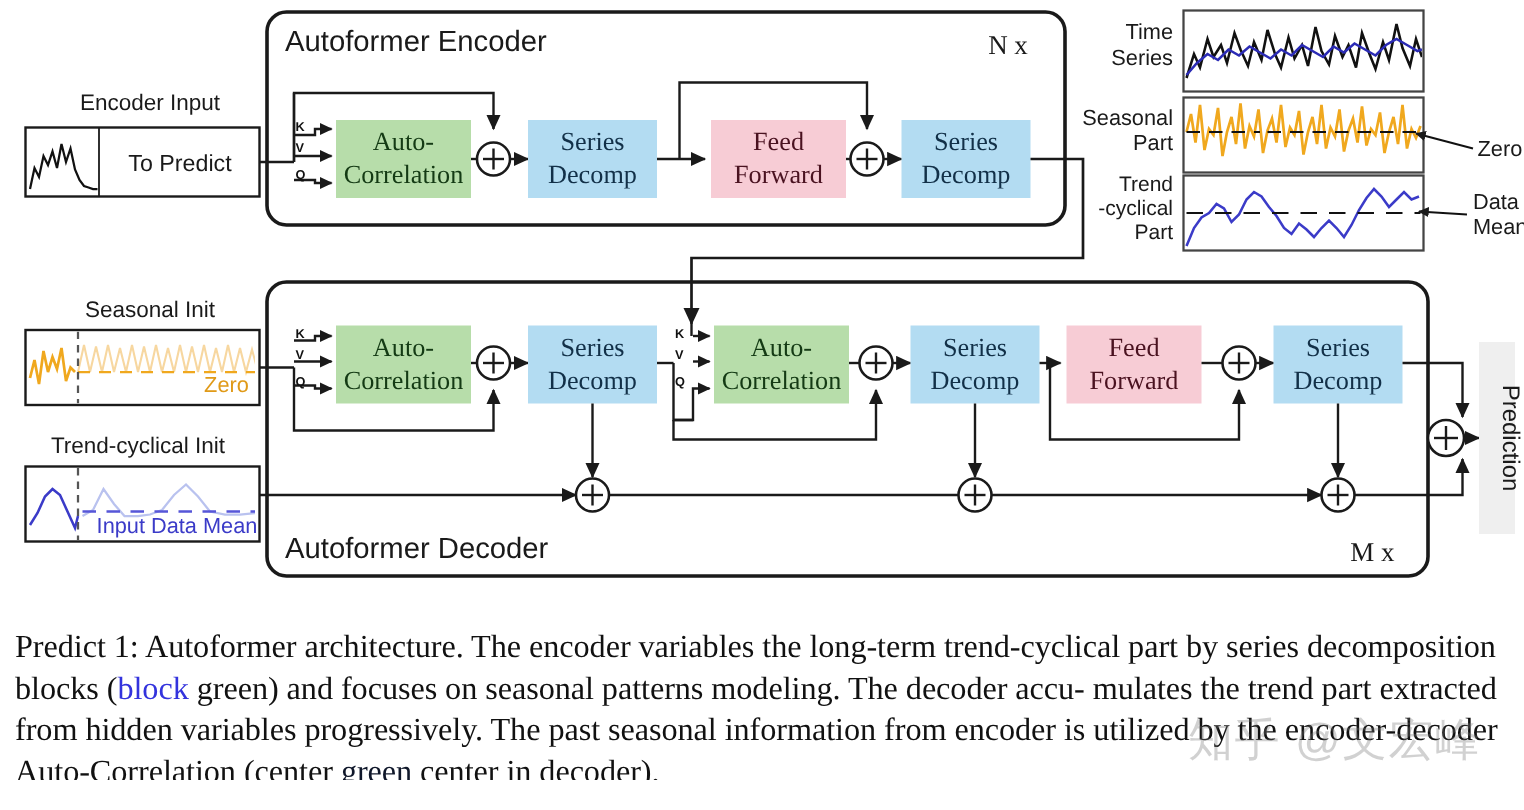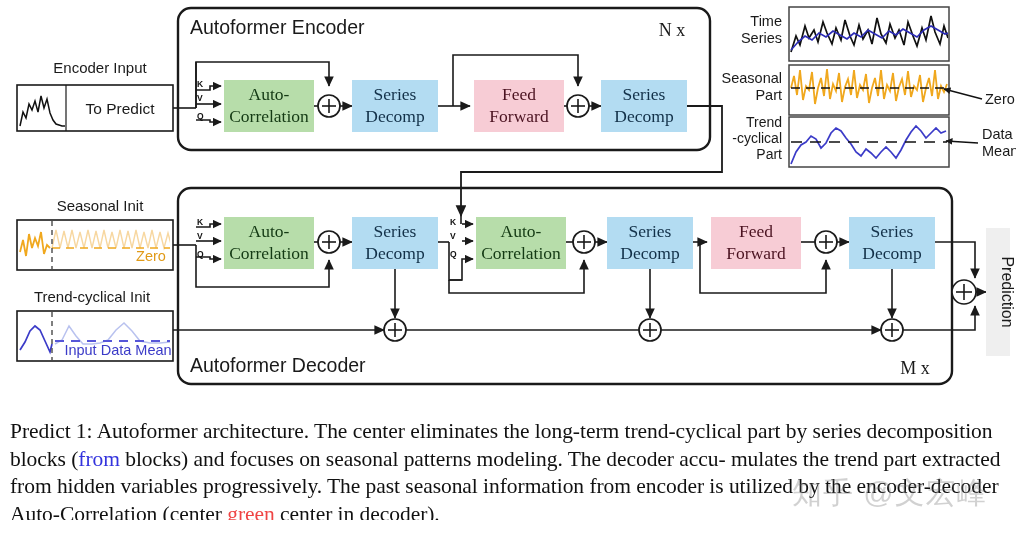--- a/index.html
+++ b/index.html
@@ -26,21 +26,21 @@
     top: 418px;
     width: 1000px;
     font-family: "Liberation Serif", serif;
     font-size: 21.5px;
     line-height: 27.5px;
     color: #111111;
     text-align: left;
     letter-spacing: -0.05px;
   }
   .caption .blue-word { color: #3333dd; }
-  .caption .green-word { color: #ef4444; }
+  .caption .green-word { color: #0f172a; }
   .watermark {
     position: absolute;
     left: 792px;
     top: 473px;
     font-family: "Liberation Sans", sans-serif;
     font-size: 30px;
     color: rgba(120,120,120,0.34);
     letter-spacing: 1px;
     pointer-events: none;
     white-space: nowrap;
@@ -352,21 +352,21 @@
     </g>
 
     <g>
       <rect x="986" y="228" width="24" height="128" fill="#efefef"></rect>
       <text x="1002" y="292" font-family="Liberation Sans, sans-serif" font-size="16" fill="#1a1a1a" text-anchor="middle" transform="rotate(90 1002 292)">Prediction</text>
     </g>
 
   </svg>
 
   <div class="caption">
-    <span>Predict 1:</span><span> Autoformer architecture. The center eliminates the long-term trend-cyclical part by series</span>
-    <span>decomposition blocks (</span><span class="blue-word">from</span><span> blocks) and focuses on seasonal patterns modeling. The decoder accu-</span>
+    <span>Predict 1:</span><span> Autoformer architecture. The encoder variables the long-term trend-cyclical part by series</span>
+    <span>decomposition blocks (</span><span class="blue-word">block</span><span> green) and focuses on seasonal patterns modeling. The decoder accu-</span>
     <span>mulates the trend part extracted from hidden variables progressively. The past seasonal information</span>
     <span>from encoder is utilized by the encoder-decoder Auto-Correlation (center </span><span class="green-word">green</span><span> center in decoder).</span>
   </div>
 
   <div class="watermark">知乎 @文宏峰</div>
 
 </div>
 
 </body></html>

